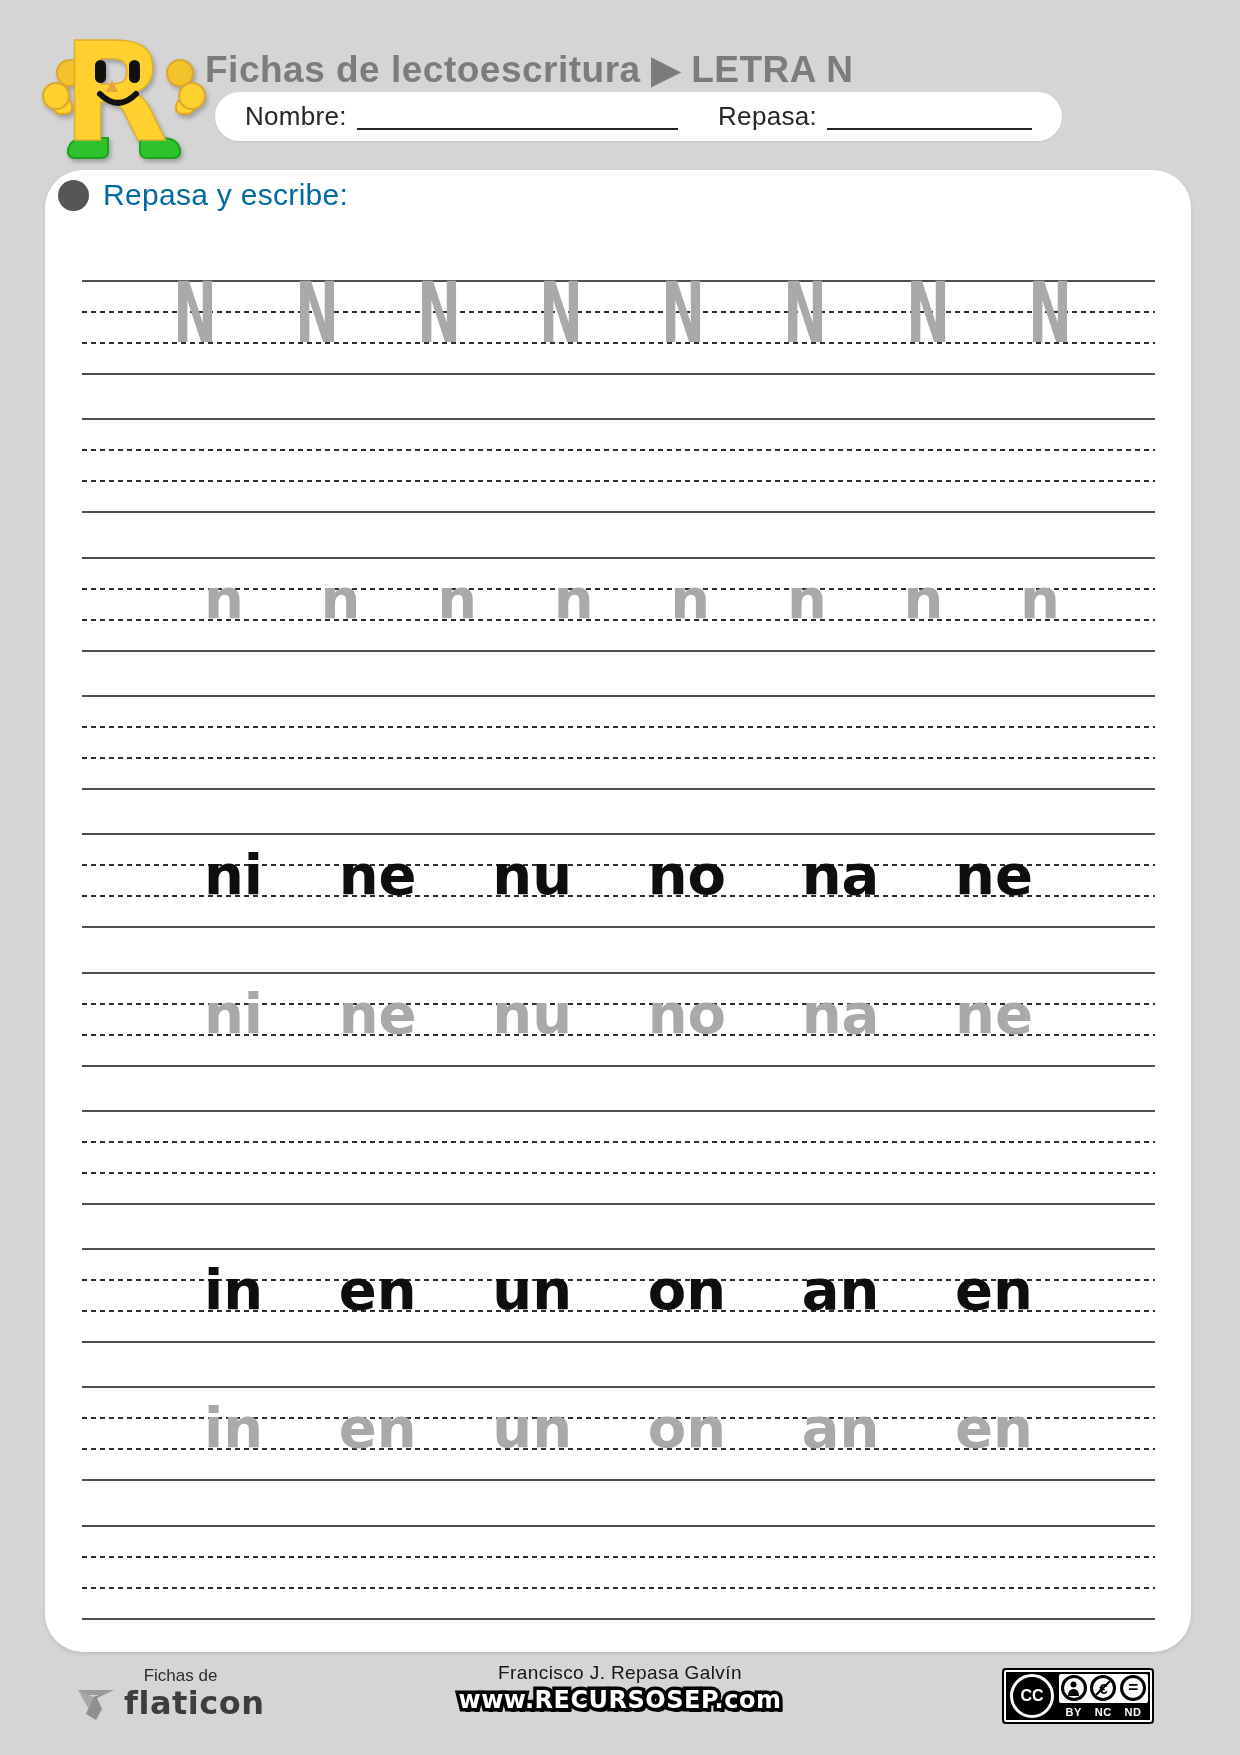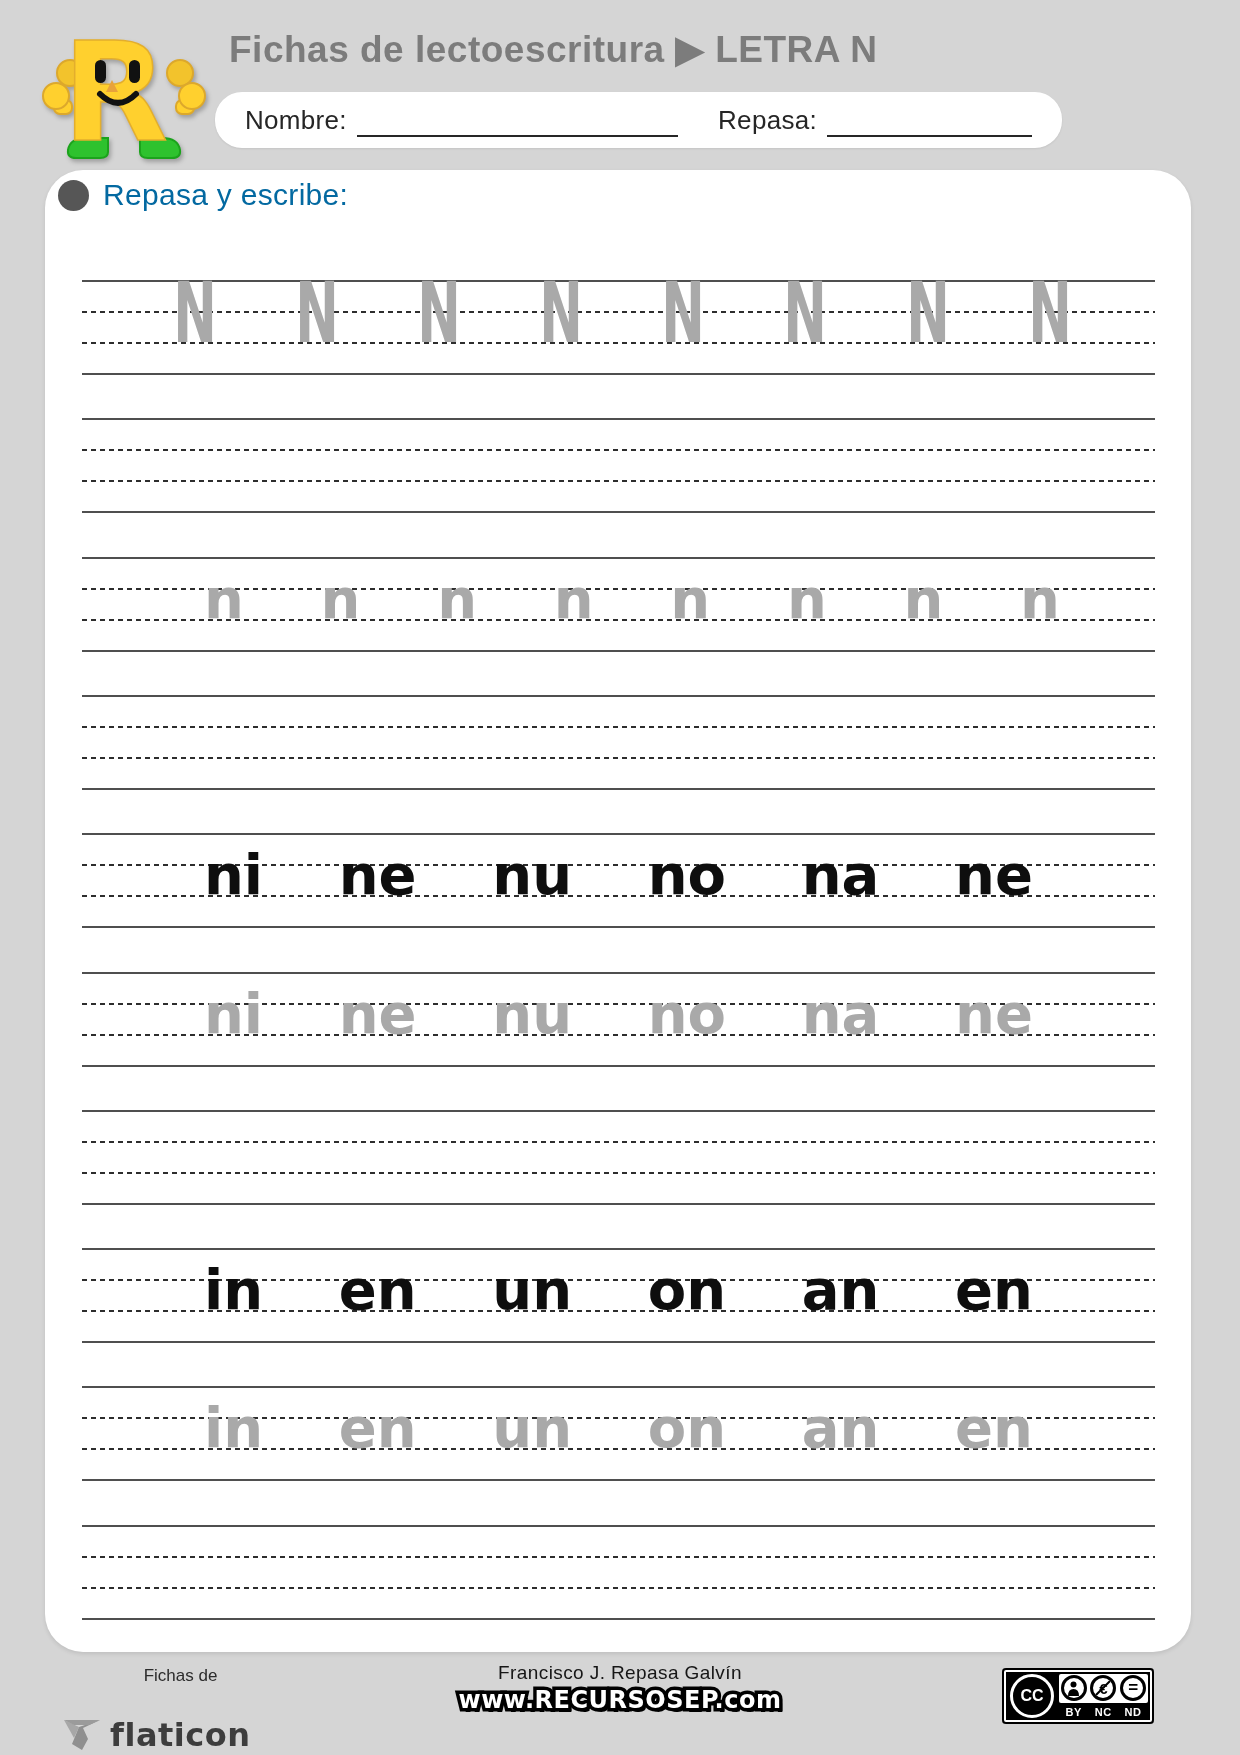--- a/index.html
+++ b/index.html
@@ -3,25 +3,25 @@
 <meta charset="utf-8">
 <style>
   html,body{margin:0;padding:0;}
   body{
     width:1240px;height:1755px;position:relative;overflow:hidden;
     background:#d5d5d5;
     font-family:"Liberation Sans",sans-serif;
   }
   
   .page-title{
-    position:absolute;left:205px;top:28px;
-    font-size:37px;font-weight:bold;color:#7c7c7c;letter-spacing:.5px;margin-left:24px;
+    position:absolute;left:205px;top:48px;
+    font-size:37px;font-weight:bold;color:#7c7c7c;letter-spacing:.5px;
   }
   .name-box{
-    position:absolute;left:215px;top:92px;width:847px;height:56px;
+    position:absolute;left:215px;top:92px;width:847px;height:49px;
     background:#fff;border-radius:27px;
     display:flex;align-items:center;padding:0 30px;box-sizing:border-box;
     box-shadow:0 1px 2px rgba(0,0,0,.08);
   }
   .field-label{font-size:26px;color:#262626;font-weight:400;letter-spacing:.3px;white-space:nowrap;}
   .blank{height:0;border-bottom:2px solid #262626;align-self:flex-end;margin-bottom:11px;}
   .blank.name{flex:1 1 auto;margin-left:10px;margin-right:40px;}
   .blank.date{width:205px;margin-left:10px;}
   .mascot{position:absolute;left:40px;top:18px;filter:drop-shadow(2px 3px 2px rgba(0,0,0,.25));z-index:5;}
   
@@ -44,21 +44,21 @@
   .letters span{
     font-family:"DejaVu Sans",sans-serif;font-weight:bold;line-height:1;display:block;
   }
   .letters.capital span{font-size:84px;transform:scaleX(.62);transform-origin:center top;}
   .letters.lower8 span,.letters.lower6 span{font-size:56px;}
   .ink-gray span{color:#a9a9a9;}
   .ink-black span{color:#0e0e0e;}
   
   .flaticon-caption{position:absolute;left:108px;top:1666px;width:145px;text-align:center;
     font-size:17px;color:#2c2c2c;}
-  .flaticon-wrap{position:absolute;left:62px;top:1684px;display:flex;align-items:flex-start;margin-top:32px;}
+  .flaticon-wrap{position:absolute;left:76px;top:1684px;display:flex;align-items:flex-end;}
   .flaticon-word{font-size:32px;font-weight:bold;color:#3d3d3d;letter-spacing:.5px;margin-left:8px;
     font-family:"DejaVu Sans",sans-serif;}
   .author{position:absolute;left:0;top:1662px;width:1240px;text-align:center;
     font-size:19px;color:#161616;letter-spacing:.4px;}
   .website-wrap{position:absolute;left:0;top:1686px;width:1240px;text-align:center;}
   .website-inner{position:relative;display:inline-block;font-family:"DejaVu Sans",sans-serif;
     font-size:24px;font-weight:bold;letter-spacing:.5px;}
   .www-outline{position:absolute;left:0;top:0;white-space:nowrap;color:#000;
     -webkit-text-stroke:7px #000;text-shadow:3px 4px 0 #000;}
   .www-fill{position:relative;color:#fff;white-space:nowrap;}

